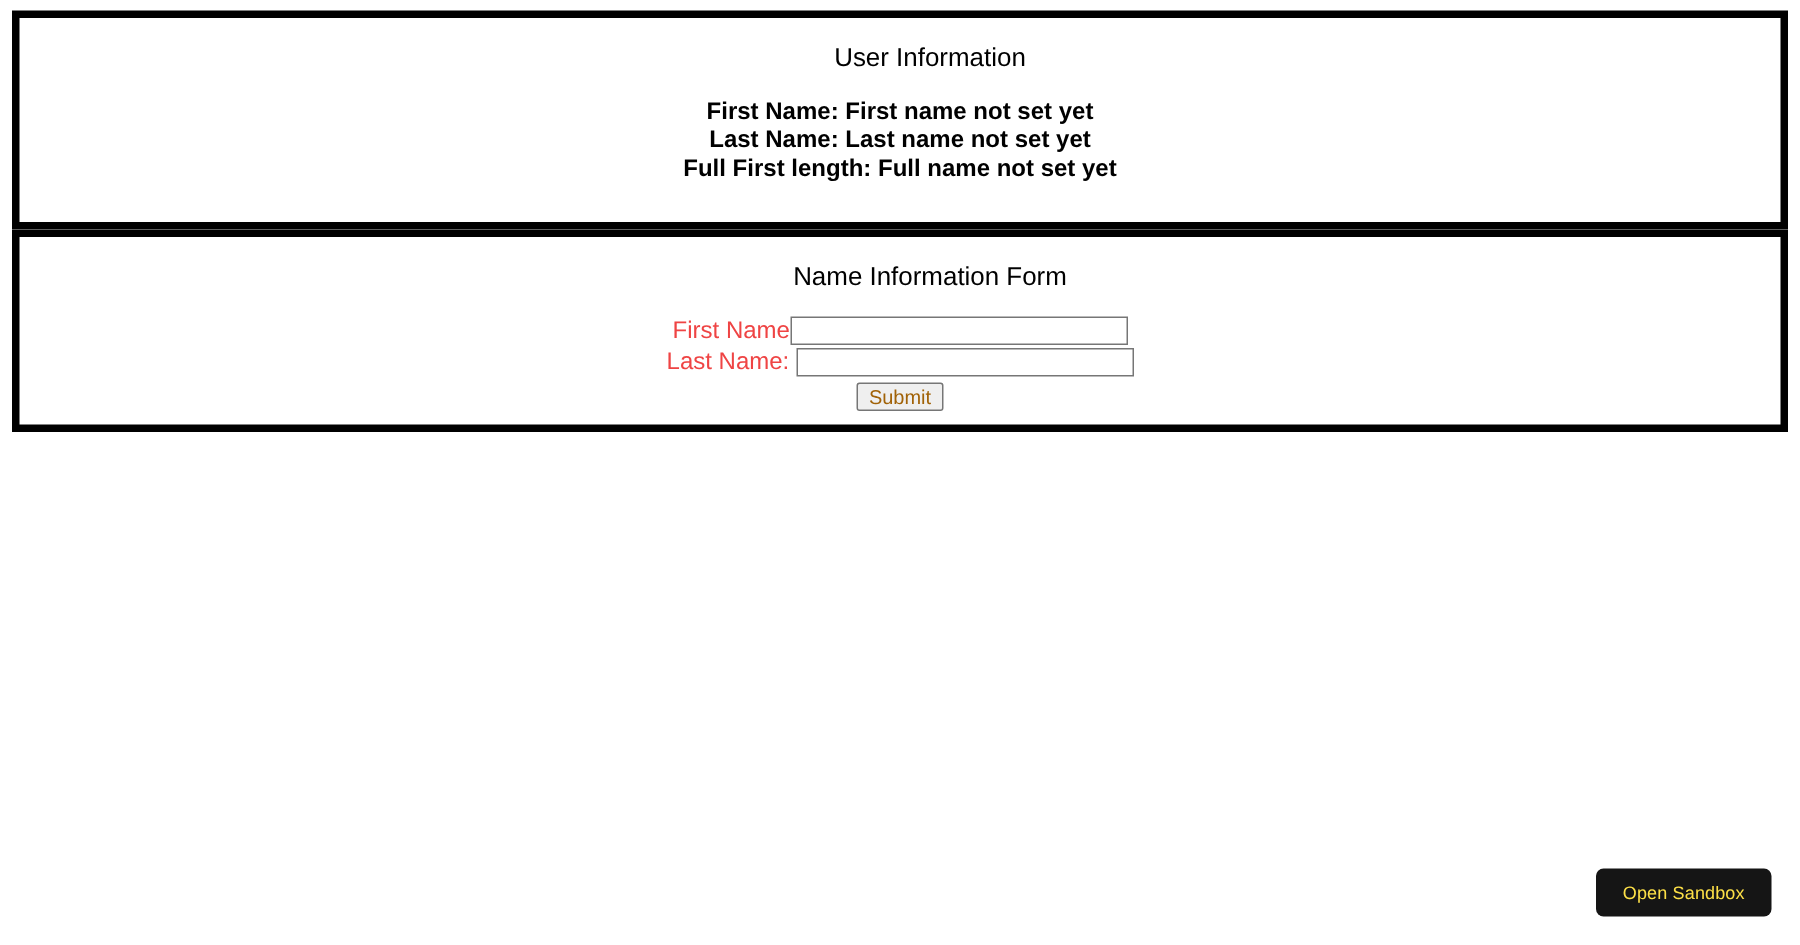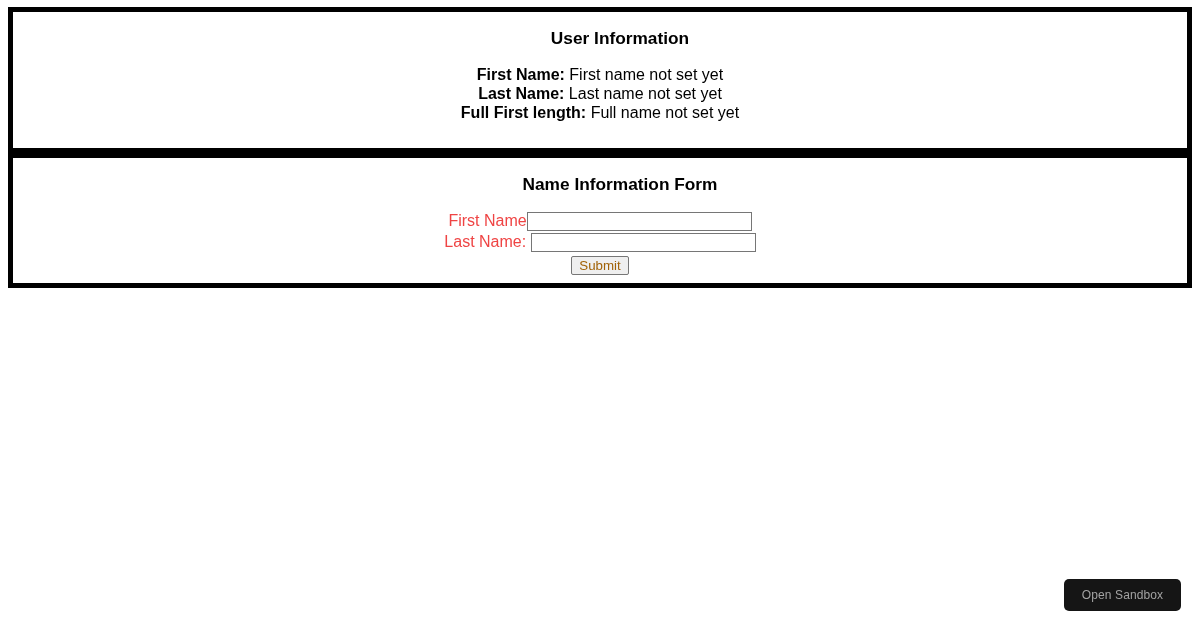--- a/index.html
+++ b/index.html
@@ -38,21 +38,21 @@
   }
 
   .panel-form {
     height: 135px;
     overflow: hidden;
   }
 
   
   .panel h3 {
     font-size: 17.3px;
-    font-weight: bold;
+    font-weight: normal;
     margin: 17px 0 17px 0;
     line-height: 1.1;
     color: #000000;
     padding-left: 40px;
   }
 
   .panel-form h3 {
     margin: 17px 0 16px 0;
   }
 
@@ -65,21 +65,21 @@
 
   .info-line {
     white-space: nowrap;
   }
 
   .info-label {
     font-weight: bold;
   }
 
   .info-value {
-    font-weight: normal;
+    font-weight: bold;
   }
 
   
   .form-rows {
     font-size: 16px;
     line-height: 21px;
   }
 
   .form-row {
     white-space: nowrap;
@@ -122,21 +122,21 @@
   }
 
   
   .open-sandbox {
     position: absolute;
     left: 1064px;
     top: 579px;
     width: 117px;
     height: 32px;
     background: #151515;
-    color: #a3a3a3;
+    color: #fde047;
     border: none;
     border-radius: 5px;
     font-family: "Liberation Sans", sans-serif;
     font-size: 12px;
     line-height: 32px;
     text-align: center;
     padding: 0;
     cursor: pointer;
     letter-spacing: 0.1px;
   }

